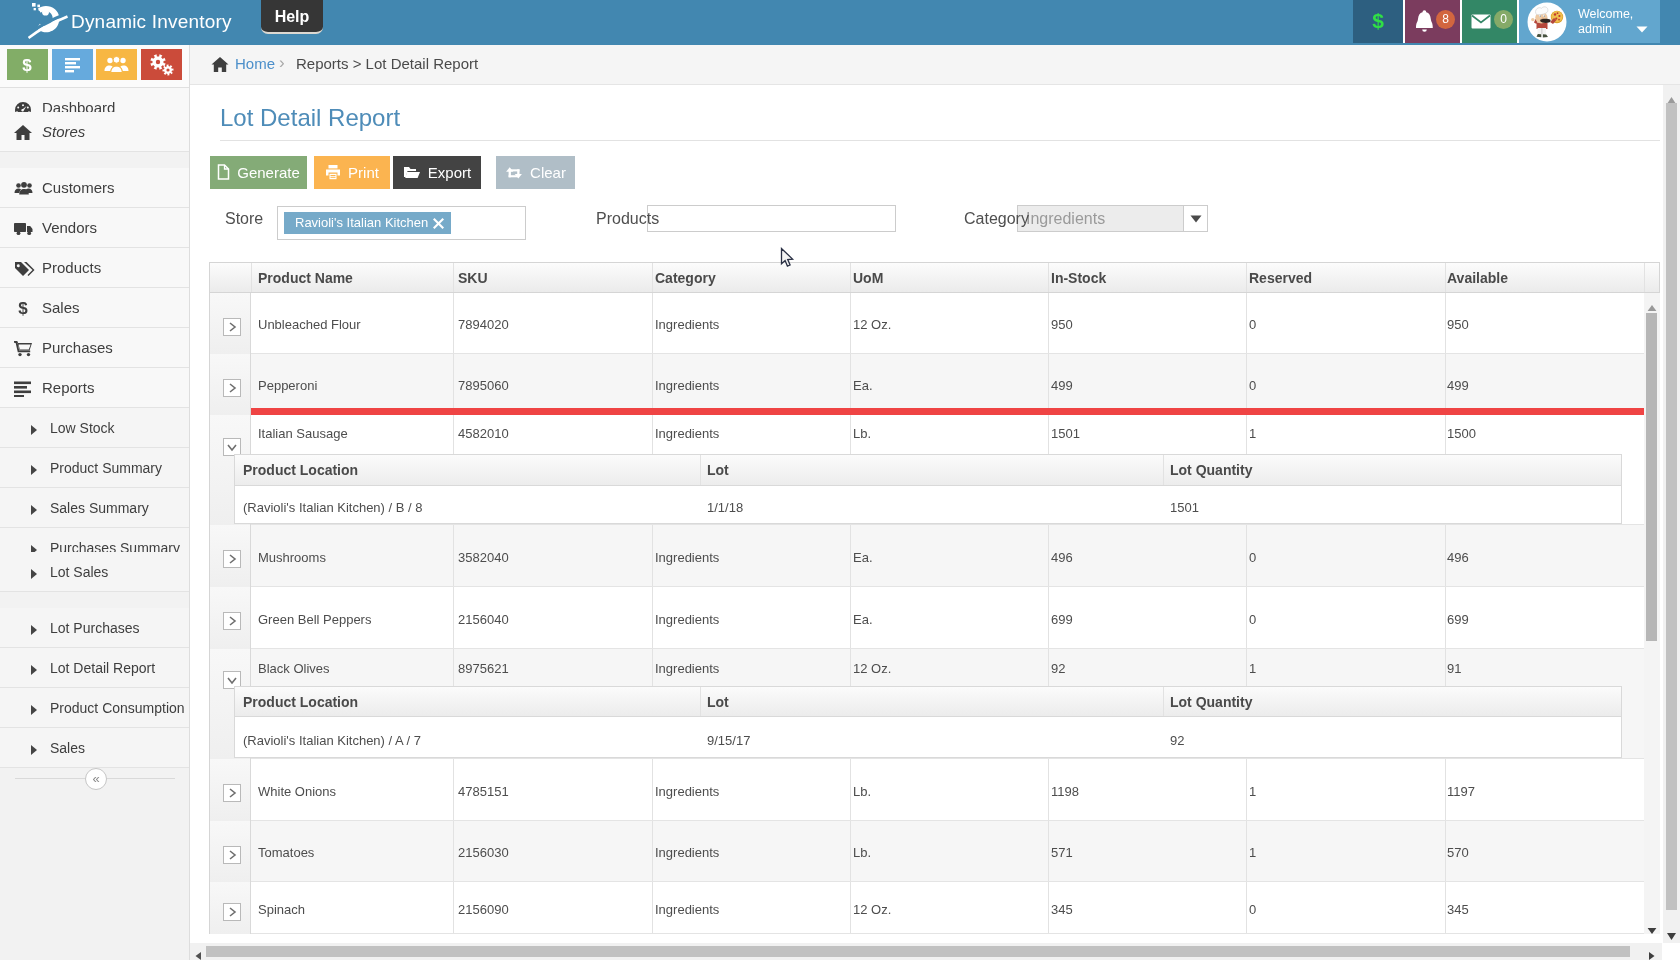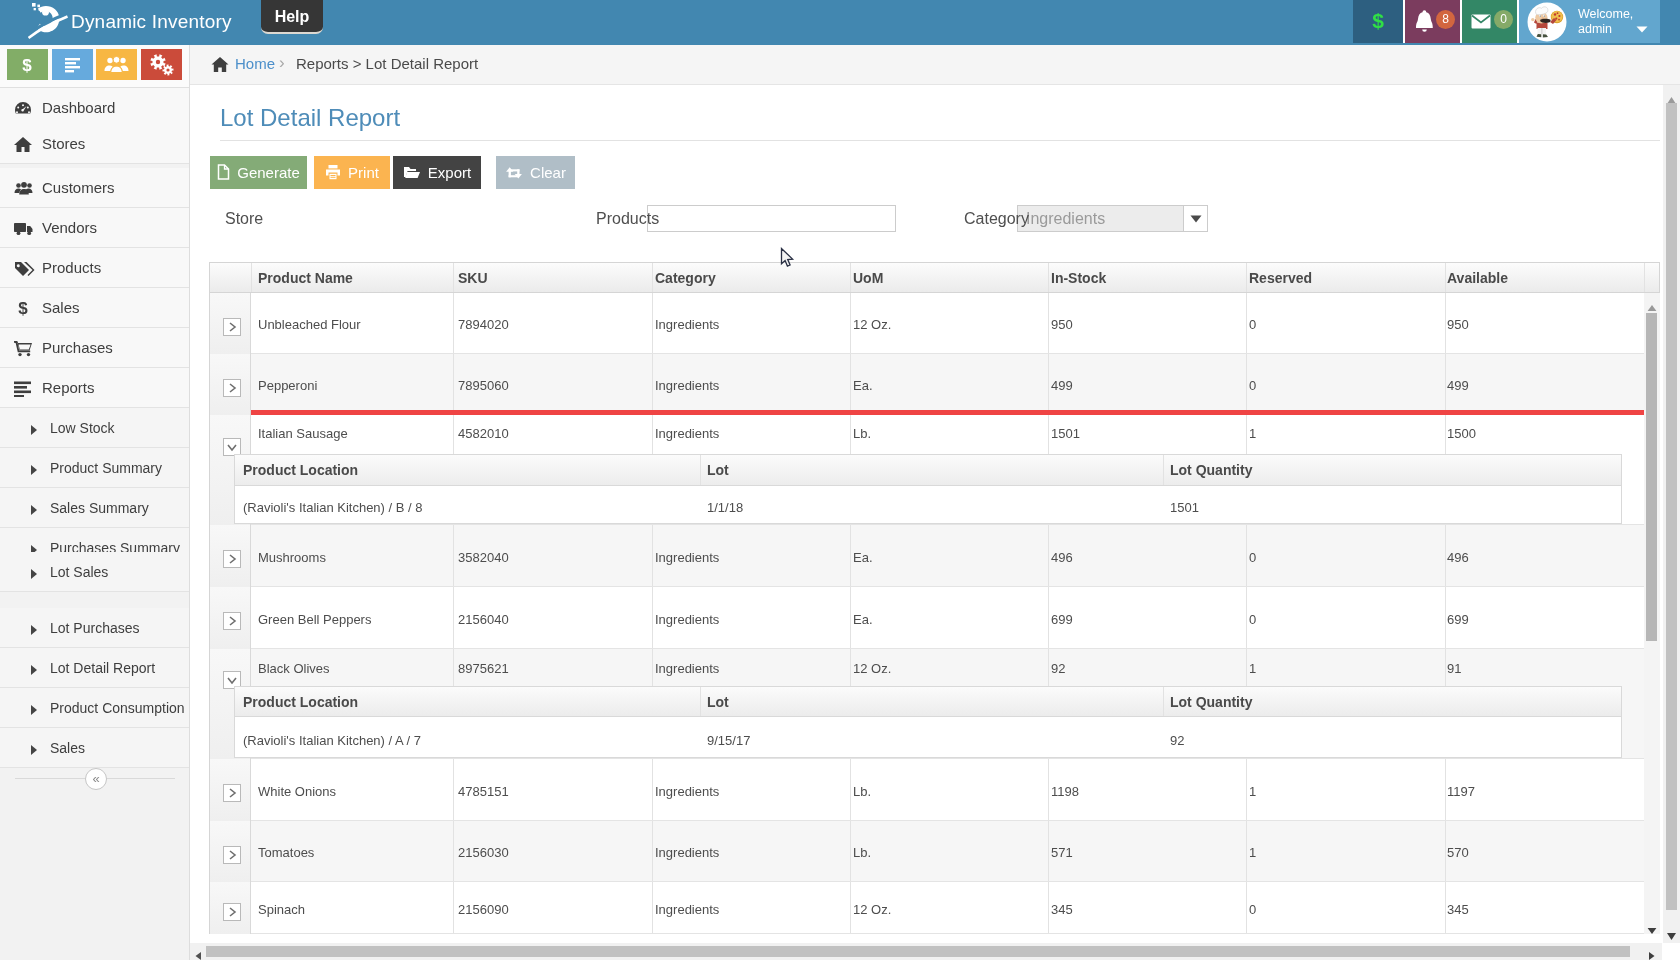--- a/index.html
+++ b/index.html
@@ -154,21 +154,21 @@
       </g>
     </svg></div>
 <div class="menu-item" style="top:88px;">
     <span class="mi-ic"><svg width="20" height="18" viewBox="0 0 20 18">
         <g fill="#3e3e3e">
           <path d="M10 3a8 8 0 0 0-8 8 8 8 0 0 0 .8 3.5h14.4A8 8 0 0 0 18 11a8 8 0 0 0-8-8zm0 2.2a1 1 0 1 1 0 2 1 1 0 0 1 0-2zM5.2 7.4a1 1 0 1 1 0 2 1 1 0 0 1 0-2zm9.6 0a1 1 0 1 1 .05 2 1 1 0 0 1-.05-2zM10 10l3.5-3 -2.6 4.3a1.3 1.3 0 1 1-.9-1.3zM4 12.2a1 1 0 1 1 0 2 1 1 0 0 1 0-2zm12 0a1 1 0 1 1 0 2 1 1 0 0 1 0-2z"></path>
         </g>
       </svg></span>
     <span class="mi-txt">Dashboard</span>
   </div>
-<div class="menu-item" style="top:124px;">
+<div class="menu-item" style="top:112px;font-style:italic;">
     <span class="mi-ic"><svg width="20" height="18" viewBox="0 0 20 18">
         <g fill="#3e3e3e">
           <path d="M10 2L1 10h2.5v7h5v-5h3v5h5v-7H19z"></path>
         </g>
       </svg></span>
     <span class="mi-txt">Stores</span>
   </div>
 <div class="menu-item" style="top:168px;">
     <span class="mi-ic"><svg width="22" height="18" viewBox="0 0 22 18">
         <g fill="#3e3e3e">
@@ -325,20 +325,25 @@
           <rect x="3.6" y="6" width="2.3" height="6.3"></rect>
           <rect x="3.6" y="10.2" width="9" height="2.1"></rect>
           <rect x="12.2" y="4.3" width="2.3" height="6"></rect>
           <rect x="5.9" y="4.3" width="8.6" height="2.1"></rect>
           <path d="M13.3 13.5L16.9 8.9H9.7z"></path>
         </g>
       </svg>Clear</div>
 <div class="flabel" style="left:35px;">Store</div>
 <div class="flabel" style="left:406px;">Products</div>
 <div class="flabel" style="left:774px;">Category</div>
+<div id="store-box">
+      <div id="store-tag">Ravioli's Italian Kitchen<svg width="11" height="11" viewBox="0 0 11 11" style="position:absolute;right:7px;top:6px;">
+          <path d="M1.5 0L5.5 4 9.5 0 11 1.5 7 5.5l4 4L9.5 11l-4-4-4 4L0 9.5l4-4-4-4z" fill="#fff"></path>
+        </svg></div>
+    </div>
 <div id="prod-input"></div>
 <div id="cat-select">Ingredients</div>
 <div id="cat-btn">
       <svg width="12" height="8" viewBox="0 0 12 8" style="position:absolute;left:6px;top:9px;">
         <path d="M0.5 0.5h11L6 7.5z" fill="#4a4a4a"></path>
       </svg>
     </div>
 <div id="tbl">
 <div class="trow hrow" style="top:0;height:30px;border-bottom:1px solid #d5d5d5;">
 <span class="htext" style="left:48px;top:7px;">Product Name</span>
@@ -372,21 +377,21 @@
 <span class="ctext" style="left:1039px;top:24px;">0</span>
 <span class="ctext" style="left:1237px;top:24px;">950</span>
 <span class="cell-line" style="left:243px;"></span>
 <span class="cell-line" style="left:442px;"></span>
 <span class="cell-line" style="left:640px;"></span>
 <span class="cell-line" style="left:838px;"></span>
 <span class="cell-line" style="left:1036px;"></span>
 <span class="cell-line" style="left:1235px;"></span>
 <span class="cell-line" style="left:1434px;"></span>
 </div>
-<div class="trow" style="top:91px;height:61px;background:#f6f6f6;border-bottom:5px solid #ef4444;">
+<div class="trow" style="top:91px;height:61px;background:#f6f6f6;border-bottom:7px solid #ef4444;">
 <span class="abs" style="left:0;top:0;width:41px;height:61px;background:linear-gradient(#f8f8f8,#efefef);border-right:1px solid #d9d9d9;"></span>
 <span class="expbtn" style="top:25px;">
           <svg width="12" height="12" viewBox="0 0 12 12">
             <path d="M4 2l5 4-5 4" stroke="#6f6f6f" stroke-width="1.6" fill="none"></path>
           </svg>
         </span>
 <span class="ctext" style="left:48px;top:24px;">Pepperoni</span>
 <span class="ctext" style="left:248px;top:24px;">7895060</span>
 <span class="ctext" style="left:445px;top:24px;">Ingredients</span>
 <span class="ctext" style="left:643px;top:24px;">Ea.</span>

